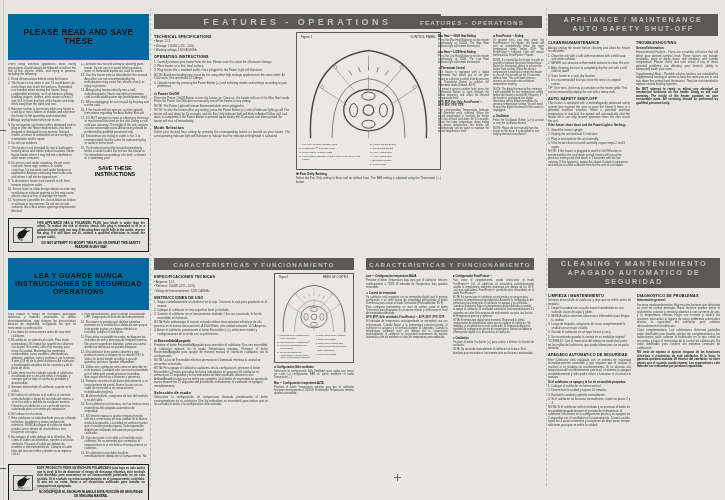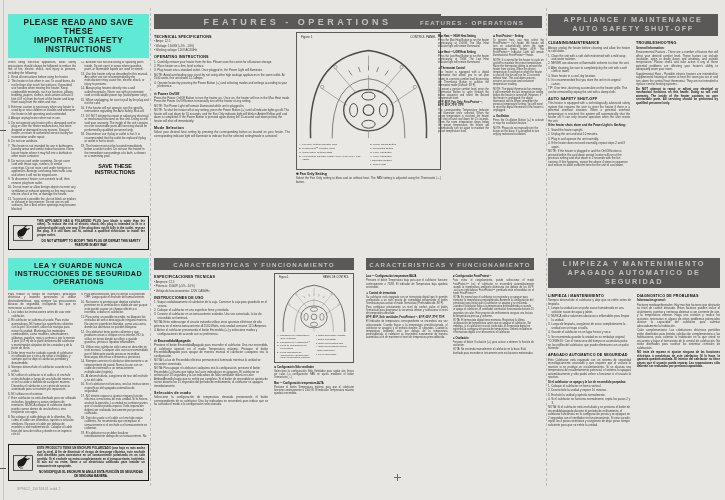--- a/index.html
+++ b/index.html
@@ -3,21 +3,21 @@
 <meta charset="utf-8">
 <style>
   html,body{margin:0;padding:0;}
   body{width:725px;height:500px;position:relative;background:#e7e6e2;overflow:hidden;
        font-family:"Liberation Sans",sans-serif;color:#3a3a38;}
   .panel{position:absolute;}
   .bar{background:#5a5958;color:#c3c2be;font-weight:bold;text-align:center;}
   .bar.one{font-size:9px;letter-spacing:3.5px;padding:3px 0 2px;}
   .bar.sm{font-size:6.2px;letter-spacing:1.2px;padding:2.5px 0 2px;}
   .bar.two{font-size:7.3px;letter-spacing:1.6px;line-height:1.2;padding:2px 0;}
-  .bar.lt{background:#5eead4;color:#131311;letter-spacing:.4px;font-size:8.2px;line-height:1.1;padding:4px 0;}
+  .bar.lt{background:#0369a1;color:#131311;letter-spacing:.4px;font-size:8.2px;line-height:1.1;padding:14px 0;}
   .body2{column-count:2;column-gap:5px;column-fill:auto;overflow:hidden;margin-top:3px;}
   .colwrap{display:flex;gap:6px;margin-top:3px;}
   .colwrap>div{flex:1;overflow:hidden;}
   .blk{font-size:2.9px;line-height:1.2;margin:0 0 1px;text-align:justify;color:#3a3a38;}
   .sm .blk{font-size:2.6px;}
   .k-h{font-weight:bold;color:#0f0f0d;font-size:3.7px;margin-top:2.6px;text-align:left;letter-spacing:.2px;}
   .k-ih{font-weight:bold;color:#0f0f0d;font-size:3.4px;margin-top:2.8px;text-align:left;}
   .k-li{padding-left:3.6px;text-indent:-3.6px;text-align:left;}
   .k-n{text-align:left;}
   .k-sub{font-weight:bold;color:#161614;text-align:left;}
@@ -78,21 +78,20 @@
 <div class="edgeline"></div>
 <div class="foldline" style="left:150px"></div>
 <div class="foldline" style="left:546px"></div>
 <div class="regmark" style="left:0;top:130px;width:6px;height:1px"></div>
 <div class="regmark" style="left:0;top:468px;width:6px;height:1px"></div>
 <div class="crossmark" style="left:394px;top:474px"></div>
 
 <div class="panel" style="left:8px;top:14px;width:141px;height:234px">
   <div class="bar lt">
     <div>PLEASE READ AND SAVE THESE</div>
-    <div>IMPORTANT SAFETY INSTRUCTIONS</div>
   </div>
   <div class="body2" style="height:152px">
       <div class="blk k-p">When using electrical appliances, basic safety precautions should always be followed to reduce the risk of fire, electric shock, and injury to persons, including the following:</div>
       <div class="blk k-li">1. Read all instructions before using the heater.</div>
       <div class="blk k-li">2. This heater is hot when in use. To avoid burns, do not let bare skin touch hot surfaces. If provided, use handles when moving this heater. Keep combustible materials, such as furniture, pillows, bedding, papers, clothes, and curtains at least 3 feet (0.9 m) from the front of the heater and keep them away from the sides and rear.</div>
       <div class="blk k-li">3. Extreme caution is necessary when any heater is used by or near children or invalids and whenever the heater is left operating and unattended.</div>
       <div class="blk k-li">4. Always unplug heater when not in use.</div>
       <div class="blk k-li">5. Do not operate any heater with a damaged cord or plug or after the heater malfunctions, has been dropped or damaged in any manner. Discard heater, or return to authorized service facility for examination and/or repair.</div>
       <div class="blk k-li">6. Do not use outdoors.</div>
       <div class="blk k-li">7. This heater is not intended for use in bathrooms, laundry areas and similar indoor locations. Never locate heater where it may fall into a bathtub or other water container.</div>
@@ -350,21 +349,21 @@
         <div class="blk k-n">NOTA: El termostato digital tiene memoria. Registrará la última configuración de temperatura antes que se apague el calefactor. Sin embargo, si el calefactor no está conectado, el termostato digital no registrará la configuración previa de temperatura. Deberá restablecer el termostato digital si se desconecta el calefactor.</div>
         <div class="blk k-ih">≋ Oscilación</div>
         <div class="blk k-p">Presione el botón Oscilación (≋) para activar o detener la función de oscilación.</div>
         <div class="blk k-n">NOTA: No encienda manualmente el calefactor en la base. Está diseñado para encenderse únicamente ante oscilaciones motorizadas.</div>
       </div>
   </div>
 </div>
 
 <div class="panel" style="left:548px;top:258px;width:172px;height:218px">
   <div class="bar two">
-    <div>LIMPIEZA Y MANTENIMIENTO</div>
+    <div>CLEANING Y MANTENIMIENTO</div>
     <div>APAGADO AUTOMATICO DE SEGURIDAD</div>
   </div>
   <div class="colwrap">
     <div>
         <div class="blk k-h">LIMPIEZA / MANTENIMIENTO</div>
         <div class="blk k-p">Siempre desenchufe el calefactor y deje que se enfríe antes de limpiarlo.</div>
         <div class="blk k-li">1. Limpie la unidad con un paño suave humedecido en una solución suave de agua y jabón.</div>
         <div class="blk k-li">2. NUNCA utilice solventes abrasivos o inflamables para limpiar la unidad.</div>
         <div class="blk k-li">3. Luego de limpiarla, asegúrese de secar completamente la unidad con un trapo o toalla.</div>
         <div class="blk k-li">4. Guarde el calefactor en un lugar fresco y seco.</div>

